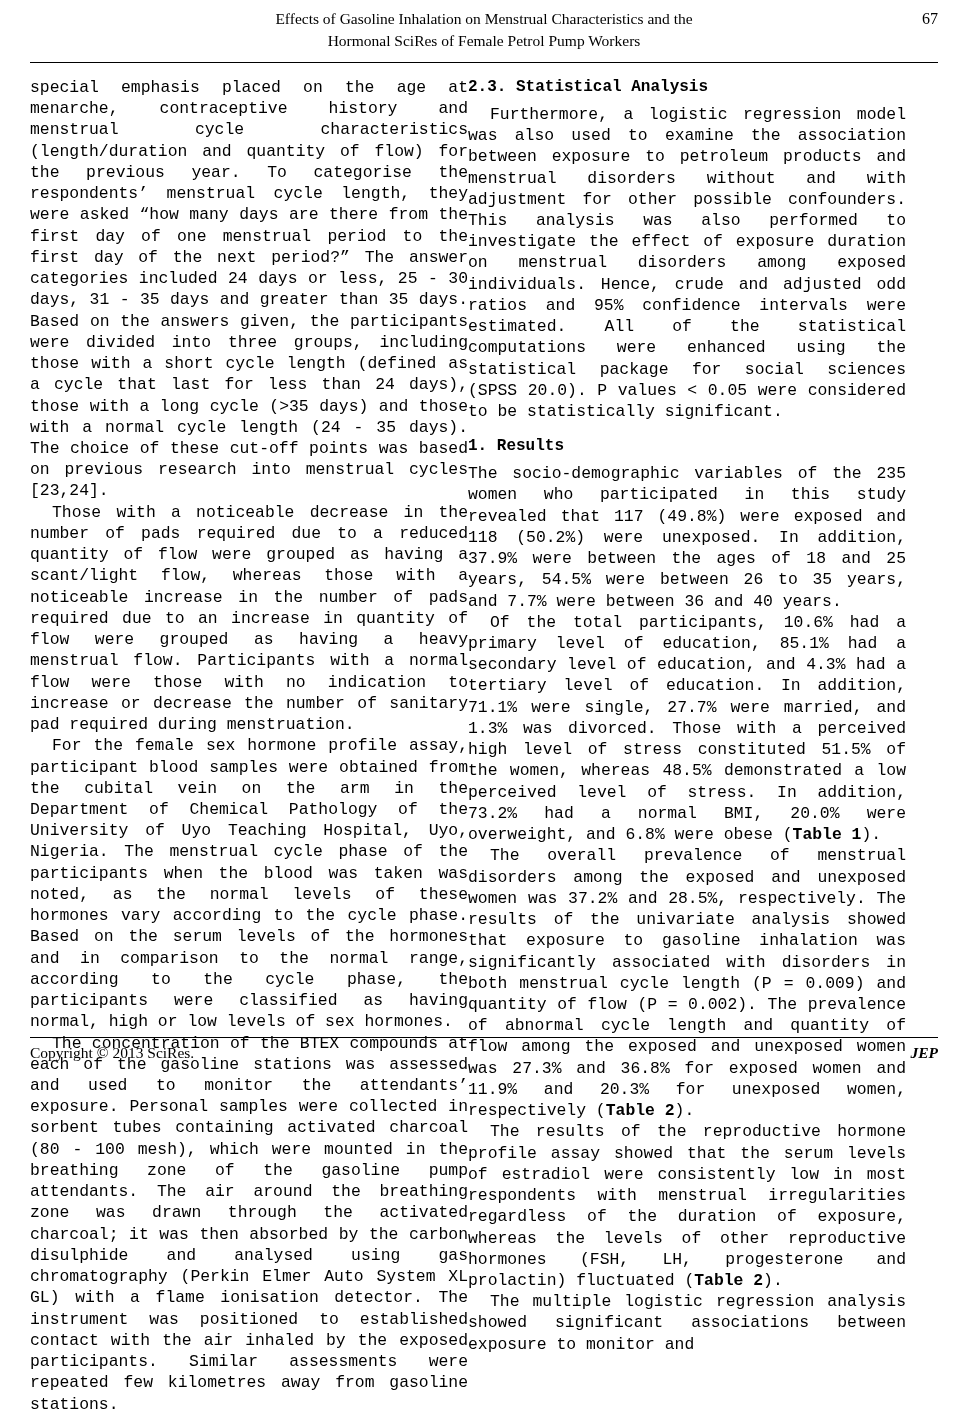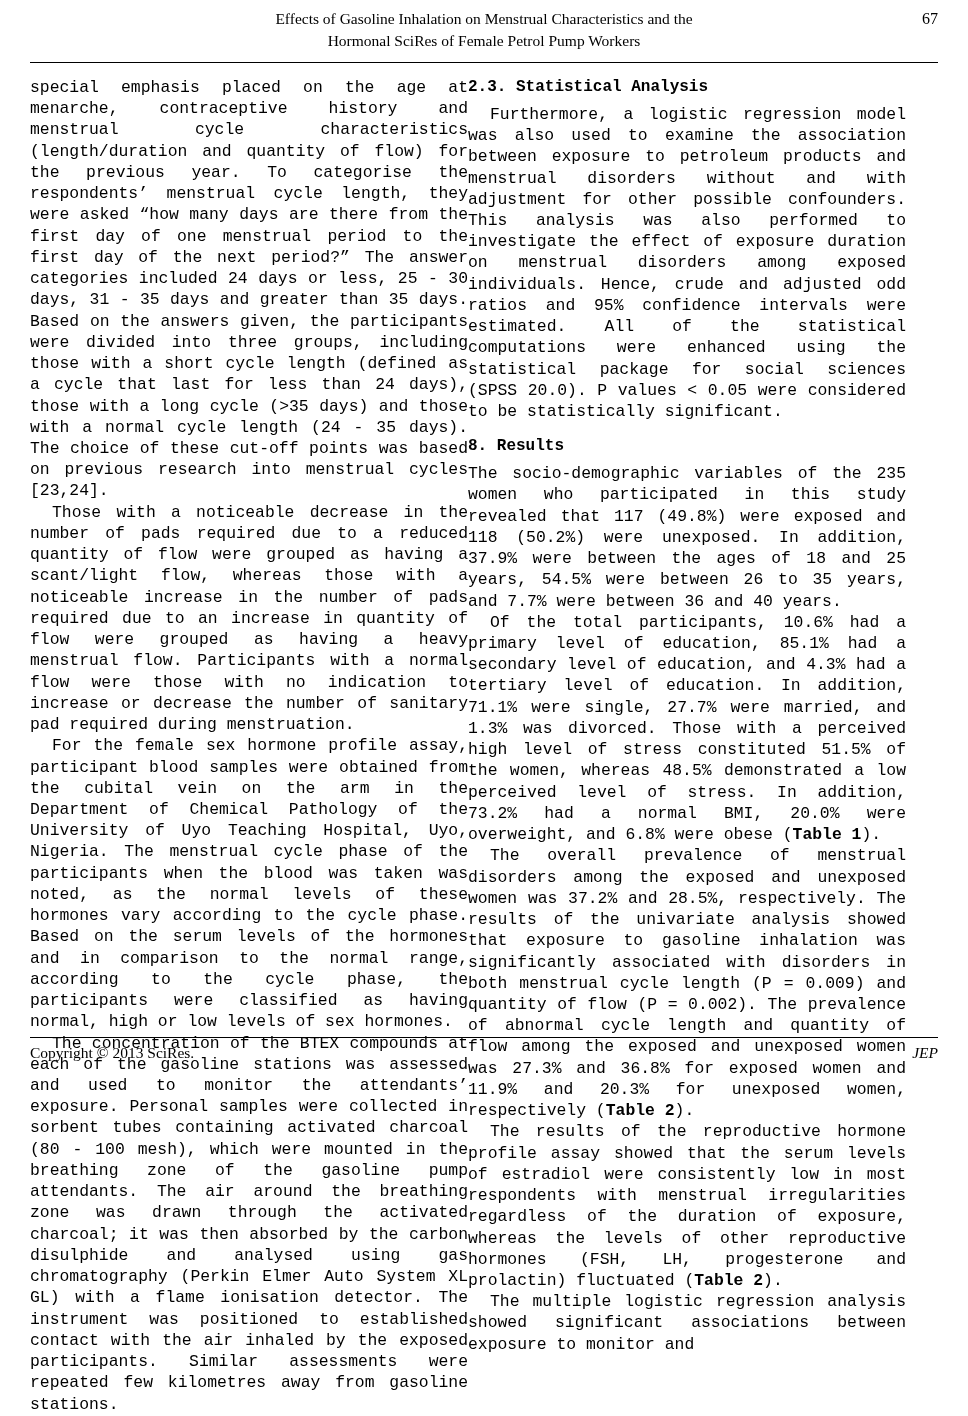--- a/index.html
+++ b/index.html
@@ -86,21 +86,21 @@
     border-bottom: 1px solid #000;
     margin-bottom: 6px;
   }
   .footer-row {
     display: flex;
     justify-content: space-between;
     align-items: center;
     font-size: 15.5px;
   }
   .footer-right {
-    font-weight: normal;
+    font-weight: bold;
     font-style: italic;
   }
 </style>
 </head>
 <body>
 
 <div class="page">
 
   <div class="runhead">
     <span class="line">Effects of Gasoline Inhalation on Menstrual Characteristics and the</span>
@@ -116,21 +116,21 @@
       <p>special emphasis placed on the age at menarche, contraceptive history and menstrual cycle characteristics (length/duration and quantity of flow) for the previous year. To categorise the respondents’ menstrual cycle length, they were asked “how many days are there from the first day of one menstrual period to the first day of the next period?” The answer categories included 24 days or less, 25 - 30 days, 31 - 35 days and greater than 35 days. Based on the answers given, the participants were divided into three groups, including those with a short cycle length (defined as a cycle that last for less than 24 days), those with a long cycle (&gt;35 days) and those with a normal cycle length (24 - 35 days). The choice of these cut-off points was based on previous research into menstrual cycles [23,24].</p>
       <p class="indent">Those with a noticeable decrease in the number of pads required due to a reduced quantity of flow were grouped as having a scant/light flow, whereas those with a noticeable increase in the number of pads required due to an increase in quantity of flow were grouped as having a heavy menstrual flow. Participants with a normal flow were those with no indication to increase or decrease the number of sanitary pad required during menstruation.</p>
       <p class="indent">For the female sex hormone profile assay, participant blood samples were obtained from the cubital vein on the arm in the Department of Chemical Pathology of the University of Uyo Teaching Hospital, Uyo, Nigeria. The menstrual cycle phase of the participants when the blood was taken was noted, as the normal levels of these hormones vary according to the cycle phase. Based on the serum levels of the hormones and in comparison to the normal range, according to the cycle phase, the participants were classified as having normal, high or low levels of sex hormones.</p>
       <p class="indent">The concentration of the BTEX compounds at each of the gasoline stations was assessed and used to monitor the attendants’ exposure. Personal samples were collected in sorbent tubes containing activated charcoal (80 - 100 mesh), which were mounted in the breathing zone of the gasoline pump attendants. The air around the breathing zone was drawn through the activated charcoal; it was then absorbed by the carbon disulphide and analysed using gas chromatography (Perkin Elmer Auto System XL GL) with a flame ionisation detector. The instrument was positioned to established contact with the air inhaled by the exposed participants. Similar assessments were repeated few kilometres away from gasoline stations.</p>
     </div>
 
     <div class="col">
       <h2>2.3. Statistical Analysis</h2>
       <p class="indent">Furthermore, a logistic regression model was also used to examine the association between exposure to petroleum products and menstrual disorders without and with adjustment for other possible confounders. This analysis was also performed to investigate the effect of exposure duration on menstrual disorders among exposed individuals. Hence, crude and adjusted odd ratios and 95% confidence intervals were estimated. All of the statistical computations were enhanced using the statistical package for social sciences (SPSS 20.0). P values &lt; 0.05 were considered to be statistically significant.</p>
 
-      <h2 class="spaced">8. Results</h2>
+      <h2 class="spaced">1. Results</h2>
       <p>The socio-demographic variables of the 235 women who participated in this study revealed that 117 (49.8%) were exposed and 118 (50.2%) were unexposed. In addition, 37.9% were between the ages of 18 and 25 years, 54.5% were between 26 to 35 years, and 7.7% were between 36 and 40 years.</p>
 
       <p class="indent"><span>Of the total participants, 10.6% had a primary level of education, 85.1% had a secondary level of education, and 4.3% had a tertiary level of education. In addition, 71.1% were single, 27.7% were married, and 1.3% was divorced. Those with a perceived high level of stress constituted 51.5% of the women, whereas 48.5% demonstrated a low perceived level of stress. In addition, 73.2% had a normal BMI, 20.0% were overweight, and 6.8% were obese (</span><span class="b">Table 1</span><span>).</span></p>
 
       <p class="indent"><span>The overall prevalence of menstrual disorders among the exposed and unexposed women was 37.2% and 28.5%, respectively. The results of the univariate analysis showed that exposure to gasoline inhalation was significantly associated with disorders in both menstrual cycle length (P = 0.009) and quantity of flow (P = 0.002). The prevalence of abnormal cycle length and quantity of flow among the exposed and unexposed women was 27.3% and 36.8% for exposed women and 11.9% and 20.3% for unexposed women, respectively (</span><span class="b">Table 2</span><span>).</span></p>
 
       <p class="indent"><span>The results of the reproductive hormone profile assay showed that the serum levels of estradiol were consistently low in most respondents with menstrual irregularities regardless of the duration of exposure, whereas the levels of other reproductive hormones (FSH, LH, progesterone and prolactin) fluctuated (</span><span class="b">Table 2</span><span>).</span></p>
 
       <p class="indent">The multiple logistic regression analysis showed significant associations between exposure to monitor and</p>
     </div>

